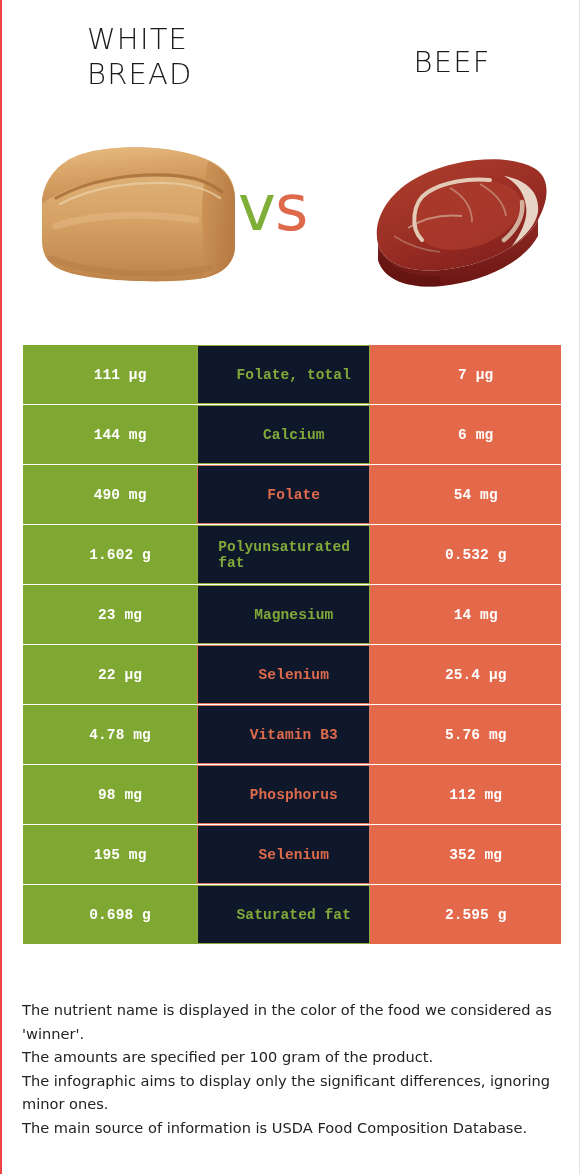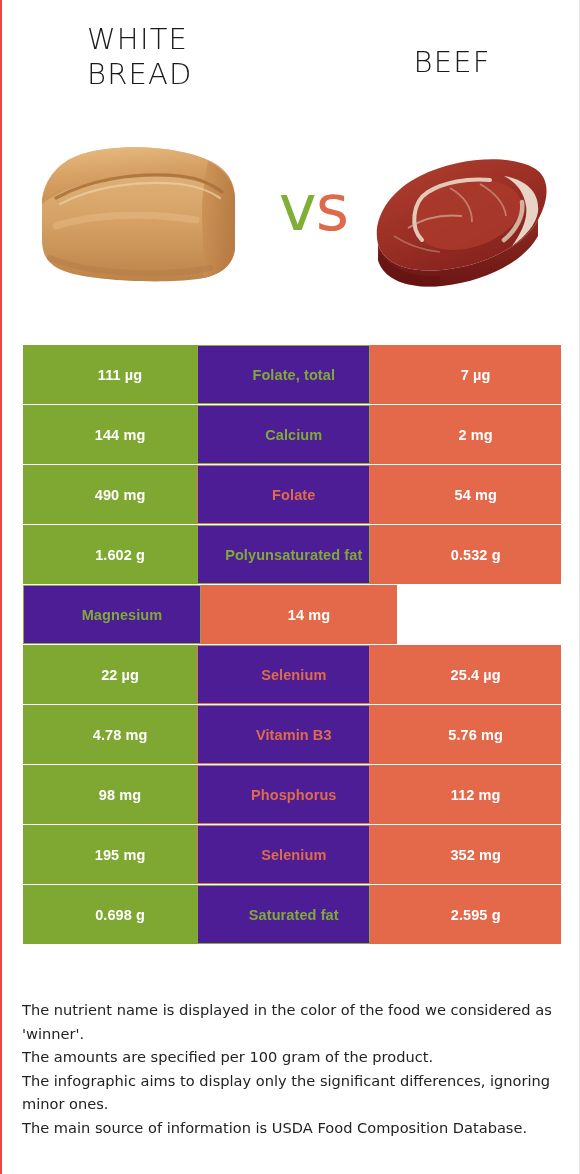--- a/index.html
+++ b/index.html
@@ -72,21 +72,21 @@
     position: absolute;
     left: 236px;
     top: 168px;
     width: 110px;
     height: 80px;
     font-family: "DejaVu Sans", sans-serif;
     font-size: 64px;
     font-weight: 400;
     letter-spacing: -1px;
     line-height: 80px;
-    text-align: right;
+    text-align: left;
   }
   #vs .v { color: #7FAF36; }
   #vs .s { color: #DF6A4B; }
 
   
   #table {
     position: absolute;
     left: 21px;
     top: 345px;
     width: 538px;
@@ -95,42 +95,41 @@
     position: relative;
     height: 59px;
     margin-bottom: 1px;
     display: flex;
     align-items: stretch;
   }
   .cell {
     display: flex;
     align-items: center;
     justify-content: center;
-    font-family: Liberation Sans, sans-serif;
+    font-family: Liberation Mono, monospace;
     font-size: 14.5px;
     font-weight: 700;
     letter-spacing: 0.1px;
     box-sizing: border-box;
     padding-left: 20px;
   }
   .cell-left {
     width: 179px;
     background: #7FA832;
     color: #ffffff;
   }
   .cell-mid {
     width: 178px;
-    background: #4c1d95;
+    background: #0f172a;
     font-size: 14.5px;
     font-weight: 700;
     border-top: 1px solid;
     border-bottom: 1px solid;
     border-left: 1px solid;
     border-right: 1px solid;
-    text-align: right;
   }
   .cell-mid.win-left {
     border-color: #8CA83E;
     color: #81A93A;
   }
   .cell-mid.win-right {
     border-color: #D9755A;
     color: #DD6B4C;
   }
   .cell-right {
@@ -244,33 +243,34 @@
 
   <div id="table">
       <div class="row">
         <div class="cell cell-left">111 µg</div>
         <div class="cell cell-mid win-left">Folate, total</div>
         <div class="cell cell-right">7 µg</div>
       </div>
       <div class="row">
         <div class="cell cell-left">144 mg</div>
         <div class="cell cell-mid win-left">Calcium</div>
-        <div class="cell cell-right">2 mg</div>
+        <div class="cell cell-right">6 mg</div>
       </div>
       <div class="row">
         <div class="cell cell-left">490 mg</div>
         <div class="cell cell-mid win-right">Folate</div>
         <div class="cell cell-right">54 mg</div>
       </div>
       <div class="row">
         <div class="cell cell-left">1.602 g</div>
         <div class="cell cell-mid win-left">Polyunsaturated fat</div>
         <div class="cell cell-right">0.532 g</div>
       </div>
       <div class="row">
+        <div class="cell cell-left">23 mg</div>
         <div class="cell cell-mid win-left">Magnesium</div>
         <div class="cell cell-right">14 mg</div>
       </div>
       <div class="row">
         <div class="cell cell-left">22 µg</div>
         <div class="cell cell-mid win-right">Selenium</div>
         <div class="cell cell-right">25.4 µg</div>
       </div>
       <div class="row">
         <div class="cell cell-left">4.78 mg</div>

